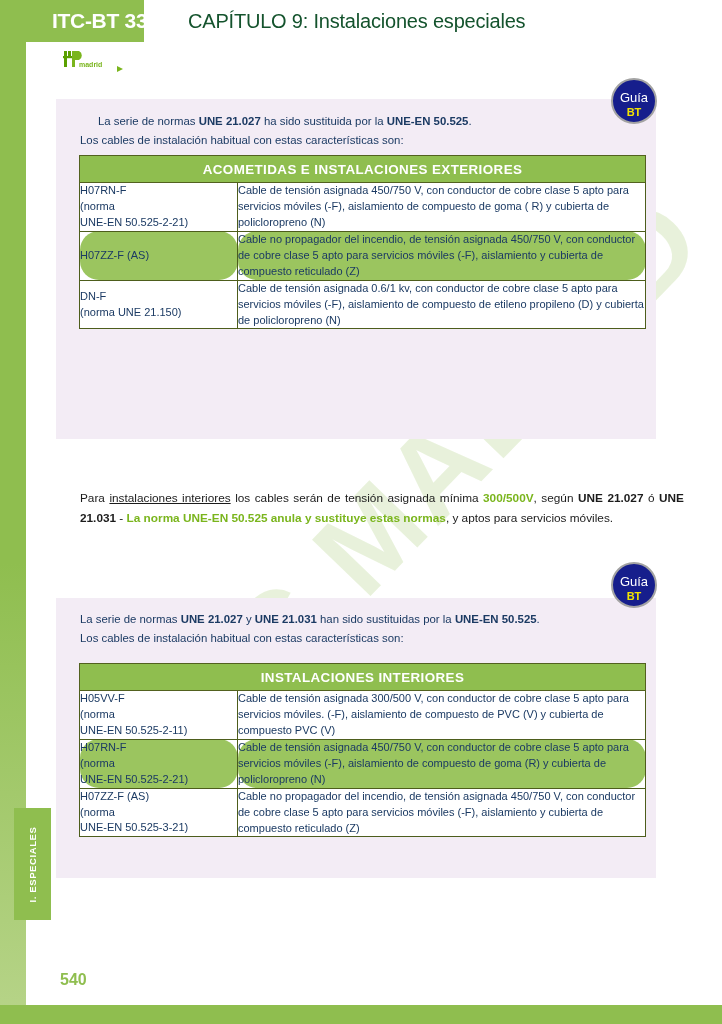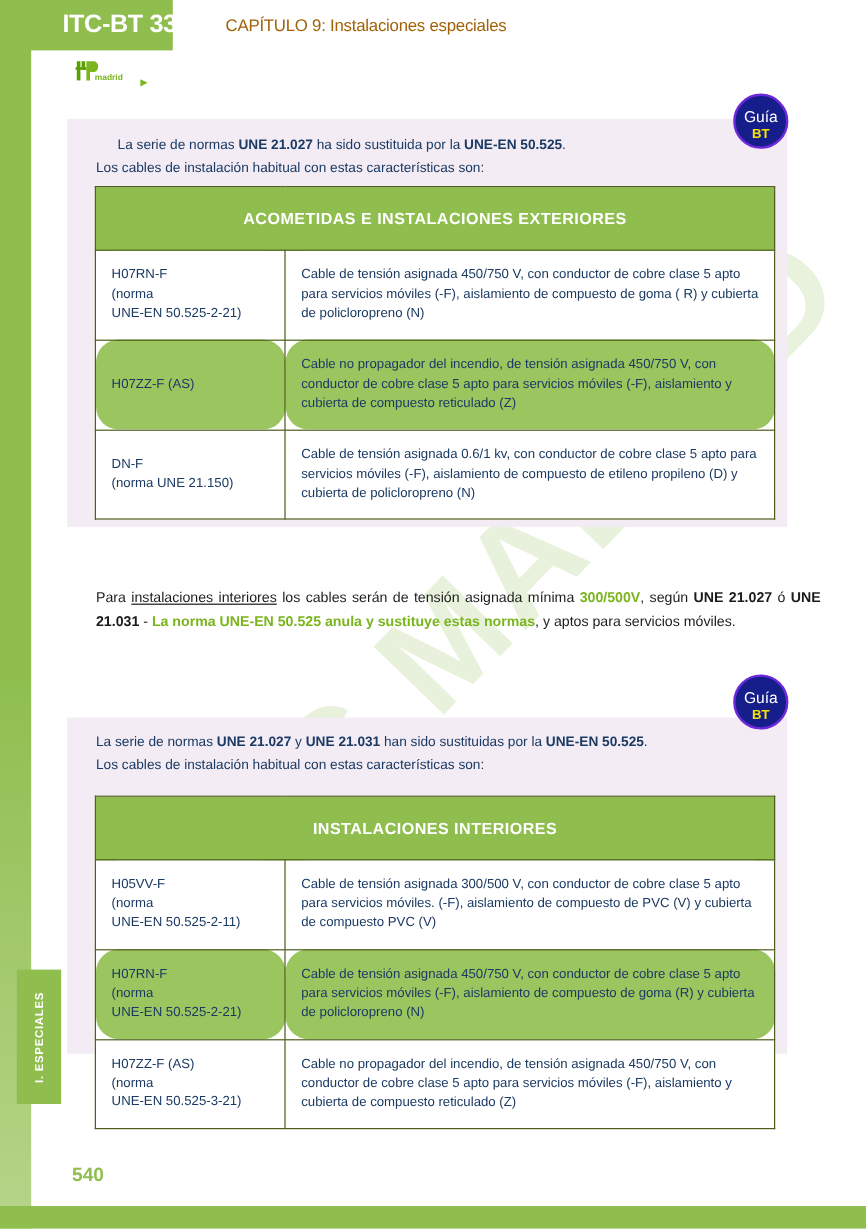--- a/index.html
+++ b/index.html
@@ -67,22 +67,22 @@
     margin-left: 52px;
     white-space: nowrap;
   }
   .header-title {
     position: absolute;
     left: 188px;
     top: 0;
     height: 42px;
     display: flex;
     align-items: center;
-    color: #a16207;
-    font-size: 14px;
+    color: #14532d;
+    font-size: 20px;
     letter-spacing: -0.2px;
     white-space: nowrap;
   }
 
   
   .logo {
     position: absolute;
     left: 62px;
     top: 50px;
     width: 80px;
@@ -143,21 +143,21 @@
   .tbl {
     position: absolute;
     border-collapse: collapse;
     table-layout: fixed;
     z-index: 2;
     background: #ffffff;
   }
   .tbl th, .tbl td {
     border: 1px solid #52611f;
     vertical-align: middle;
-    padding: 13px;
+    padding: 0;
   }
   .tbl .hdr {
     background: #8fbe4f;
     color: #ffffff;
     font-size: 13.4px;
     font-weight: bold;
     letter-spacing: 0.4px;
     text-align: center;
     height: 26px;
     border: 1px solid #52611f;
@@ -185,21 +185,21 @@
   #table-1 { left: 79px; top: 155px; width: 566px; }
   #table-2 { left: 79px; top: 663px; width: 566px; }
 
   
   .guia {
     position: absolute;
     width: 46px;
     height: 46px;
     border-radius: 50%;
     background: #161e8c;
-    border: 2px solid #6d28d9;
+    border: 2px solid #a3a3a3;
     box-sizing: border-box;
     z-index: 5;
     overflow: hidden;
   }
   .guia-label {
     position: absolute;
     left: 0;
     top: 11px;
     width: 100%;
     text-align: center;

